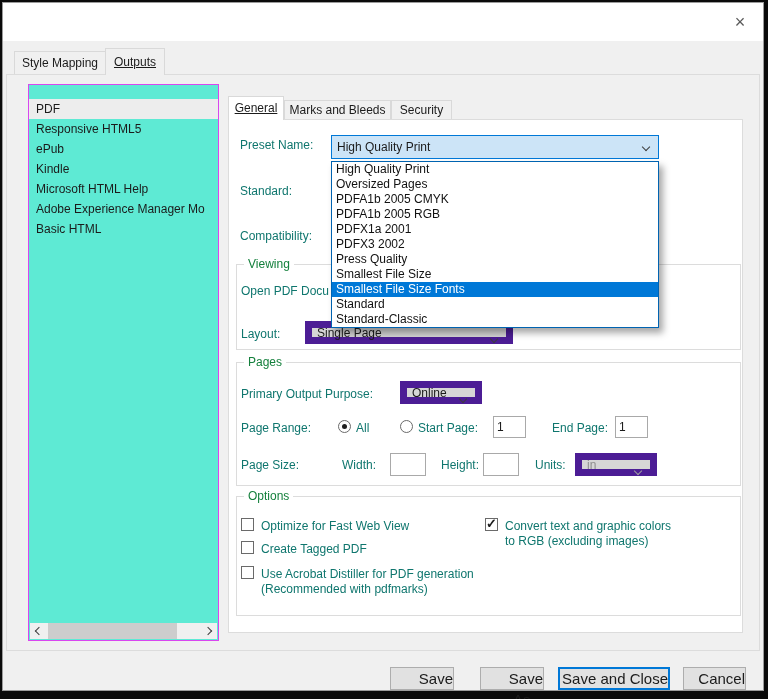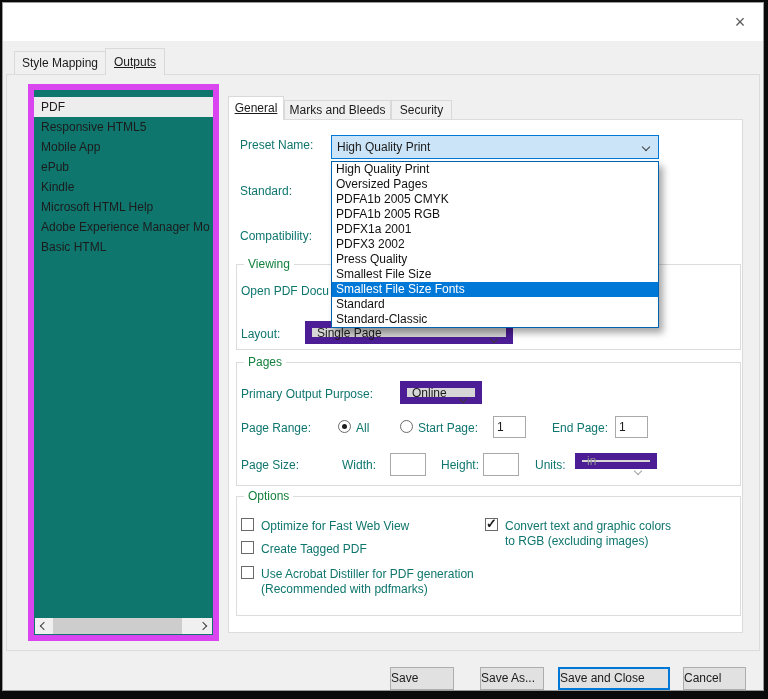--- a/index.html
+++ b/index.html
@@ -16,21 +16,21 @@
   
   .tab { position:absolute; background:#f0f0f0; border:1px solid #d9d9d9; border-bottom:none;
          font-size:12px; text-align:center; color:#1b1b1b; z-index:2; white-space:nowrap; }
   .tab.active { z-index:3;text-decoration:underline; }
   #tab-style   { left:11px;  top:48px; width:92px;  height:23px; line-height:22px; }
   #tab-outputs { left:102px; top:45px; width:60px;  height:27px; line-height:26px; }
   .tabpage { position:absolute; left:3px; top:71px; width:754px; height:577px;
              background:#f0f0f0; border:1px solid #dcdcdc; z-index:1; }
   
   .listbox { position:absolute; left:25px; top:81px; width:191px; height:557px;
-             background:#0f766e; border:6px solid #d946ef; z-index:2; padding-top:7px; overflow:hidden; }
+             background:#5eead4; border:1px solid #d946ef; z-index:2; padding-top:14px; overflow:hidden; }
   .lb-item { height:20px; line-height:20px; padding-left:7px; font-size:12px; color:#1b1b1b;
              white-space:nowrap; overflow:hidden; }
   .lb-item.selected { background:#ededed; }
   .lb-hscroll { position:absolute; left:1px; right:1px; bottom:1px; height:16px; background:#f0f0f0; }
   .lb-arrow { position:absolute; top:0; width:17px; height:16px; }
   .lb-arrow.left { left:0; } .lb-arrow.right { right:0; }
   .lb-thumb { position:absolute; left:18px; top:0; width:129px; height:16px; background:#cdcdcd; }
   
   .chev { position:absolute; width:6px; height:6px; border-right:1.6px solid #3d3d3d;
           border-bottom:1.6px solid #3d3d3d; display:inline-block; }
@@ -67,41 +67,40 @@
   .txt { position:absolute; border:1px solid #a9a9a9; background:#fff; font-size:12px;
          padding-left:3px; color:#1b1b1b; font-family:inherit; outline:none; }
   .radio { position:absolute; width:13px; height:13px; border:1px solid #6a6a6a;
            border-radius:50%; background:#fff; }
   .radio.on::after { content:""; position:absolute; left:3px; top:3px; width:5px; height:5px;
                      border-radius:50%; background:#1f1f1f; }
   .cbx { position:absolute; width:13px; height:13px; border:1px solid #6a6a6a; background:#fff; }
   .cbx .mark { position:absolute; left:0px; top:-3px; font-size:13px; font-weight:bold; color:#1c1c1c; }
   
   .btn { position:absolute; top:664px; height:23px; background:#e1e1e1; border:1px solid #adadad;
-         font-size:12px; color:#1b1b1b; text-align:left; line-height:21px; font-family:inherit; }
+         font-size:15px; color:#1b1b1b; text-align:right; line-height:21px; font-family:inherit; }
   .btn.default { border:2px solid #0078d7; line-height:19px; }
 </style>
 </head>
 <body>
 
 <div class="screen">
   <div class="dialog">
 
     <div class="titlebar">
       <button class="close">×</button>
     </div>
 
     <div class="tab" id="tab-style">Style Mapping</div>
     <div class="tab active" id="tab-outputs">Outputs</div>
     <div class="tabpage"></div>
 
     <div class="listbox">
       <div class="lb-item selected">PDF</div>
       <div class="lb-item">Responsive HTML5</div>
-      <div class="lb-item">Mobile App</div>
       <div class="lb-item">ePub</div>
       <div class="lb-item">Kindle</div>
       <div class="lb-item">Microsoft HTML Help</div>
       <div class="lb-item">Adobe Experience Manager Mo</div>
       <div class="lb-item">Basic HTML</div>
       <div class="lb-hscroll">
         <div class="lb-arrow left">
             <span class="chev l"></span>
           </div>
         <div class="lb-thumb"></div>
@@ -150,21 +149,21 @@
         <span class="lbl" style="left:181px;top:58px">Start Page:</span>
         <input class="txt" style="left: 256px; top: 53px; width: 33px; height: 22px;" value="1">
         <span class="lbl" style="left:315px;top:58px">End Page:</span>
         <input class="txt" style="left: 378px; top: 53px; width: 33px; height: 22px;" value="1">
         <span class="lbl" style="left:4px;top:95px">Page Size:</span>
         <span class="lbl" style="left:105px;top:95px">Width:</span>
         <input class="txt" style="left: 153px; top: 90px; width: 36px; height: 23px;">
         <span class="lbl" style="left:204px;top:95px">Height:</span>
         <input class="txt" style="left: 246px; top: 90px; width: 36px; height: 23px;">
         <span class="lbl" style="left:298px;top:95px">Units:</span>
-        <div class="combo gray disabled" style="left:338px;top:90px;width:82px;height:16px">
+        <div class="combo gray disabled" style="left:338px;top:90px;width:82px;height:23px">
           <span class="combo-text">in</span>
           <span class="chev d"></span>
         </div>
       </div>
 
       <div class="grp" style="left:7px;top:376px;width:505px;height:120px">
         <span class="grp-title">Options</span>
         <div class="cbx" style="left:4px;top:21px"></div>
         <span class="lbl" style="left:24px;top:22px">Optimize for Fast Web View</span>
         <div class="cbx" style="left:4px;top:44px"></div>

